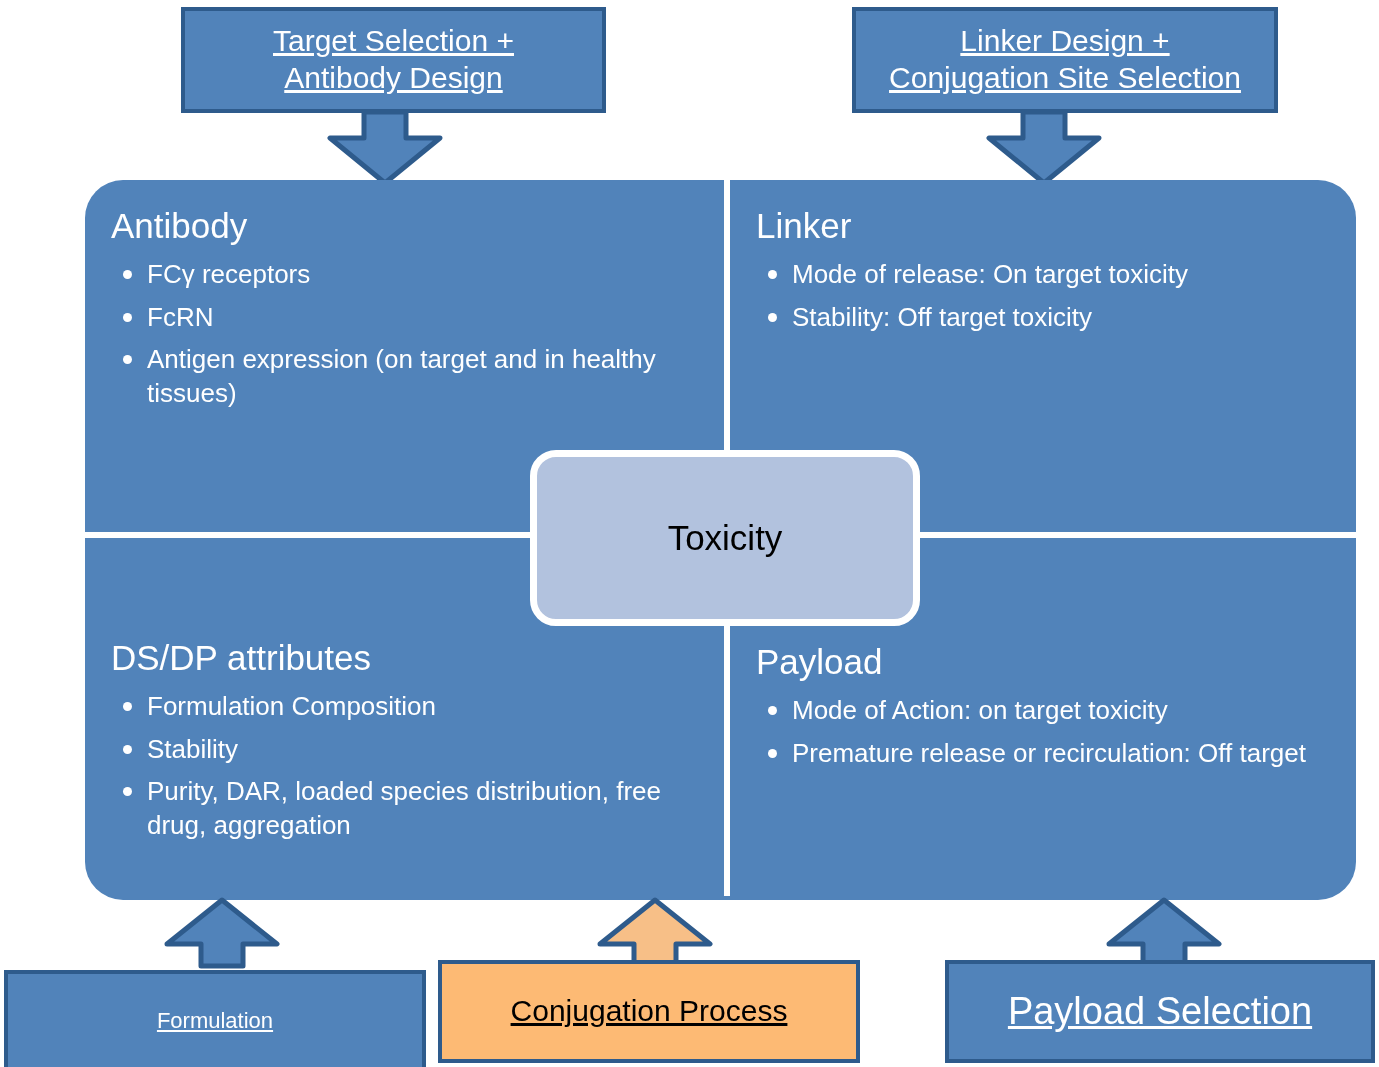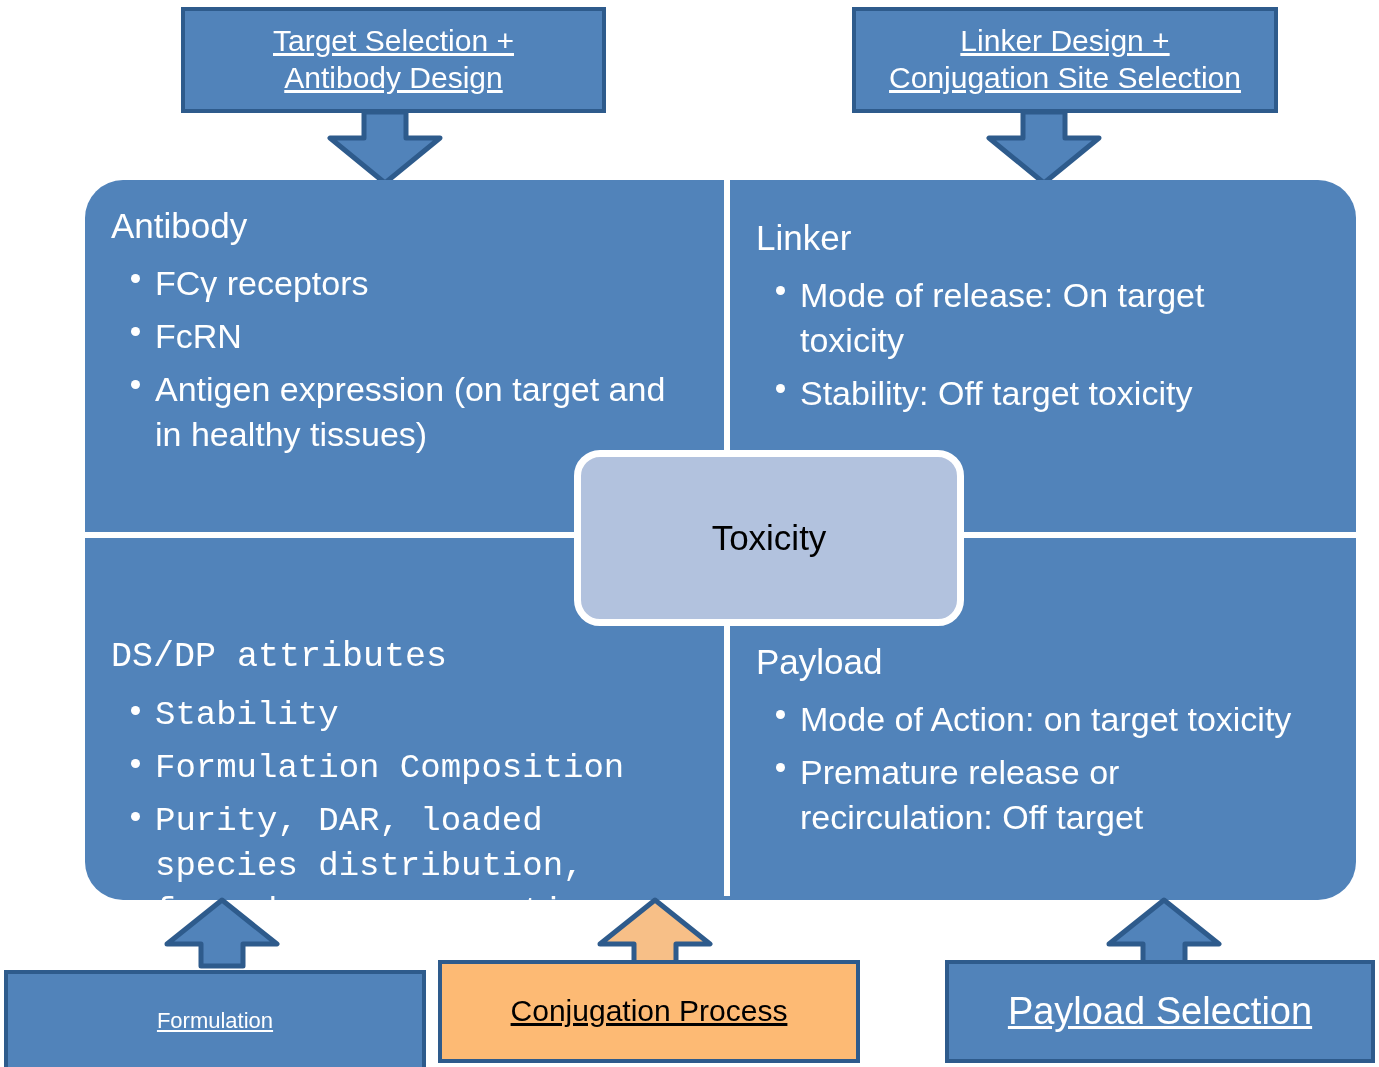--- a/index.html
+++ b/index.html
@@ -97,35 +97,35 @@
     width: 6px;
     height: 716px;
   }
 
   .quadrant {
     position: absolute;
     box-sizing: border-box;
     color: #ffffff;
   }
   #quadrant-antibody { left: 0;     top: 0;     width: 639px; height: 352px; padding: 26px 24px 0 26px; }
-  #quadrant-linker   { left: 645px; top: 12px;     width: 626px; height: 352px; padding: 26px 24px 0 26px; border-radius: 28px; }
-  #quadrant-dsdp     { left: 0;     top: 358px; width: 639px; height: 358px; padding: 100px 32px 0 26px; font-family: Liberation Mono, monospace; }
+  #quadrant-linker   { left: 645px; top: 0;     width: 626px; height: 352px; padding: 26px 24px 0 26px; border-radius: 28px; }
+  #quadrant-dsdp     { left: 0;     top: 358px; width: 639px; height: 358px; padding: 100px 32px 0 26px; }
   #quadrant-payload  { left: 645px; top: 358px; width: 626px; height: 358px; padding: 104px 24px 0 26px; }
 
   .quad-title {
     font-size: 35px;
     font-weight: normal;
     margin: 0 0 12px 0;
     line-height: 1.12;
   }
   .quad-list {
     list-style: none;
-    margin: 16px;
+    margin: 8px;
     padding: 0;
-    font-size: 34px;
+    font-size: 26px;
     line-height: 1.32;
   }
   .quad-list li {
     position: relative;
     padding-left: 28px;
     margin-bottom: 8px;
   }
   .quad-list li .bullet-dot {
     position: absolute;
     left: 4px;
@@ -145,21 +145,20 @@
     height: 176px;
     box-sizing: border-box;
     background: #b2c2de;
     border: 7px solid #ffffff;
     border-radius: 26px;
     display: flex;
     align-items: center;
     justify-content: center;
     color: #000000;
     font-size: 35px;
-    margin-left: 44px;
   }
 
   
   #bottom-box-formulation {
     left: 4px;
     top: 970px;
     width: 422px;
     height: 103px;
     font-size: 22px;
   }
@@ -218,22 +217,22 @@
     <h2 class="quad-title">Linker</h2>
     <ul class="quad-list">
       <li><span class="bullet-dot"></span><span>Mode of release: On target toxicity</span></li>
       <li><span class="bullet-dot"></span><span>Stability: Off target toxicity</span></li>
     </ul>
   </div>
 
   <div class="quadrant" id="quadrant-dsdp">
     <h2 class="quad-title">DS/DP attributes</h2>
     <ul class="quad-list">
+      <li><span class="bullet-dot"></span><span>Formulation Composition</span></li>
       <li><span class="bullet-dot"></span><span>Stability</span></li>
-      <li><span class="bullet-dot"></span><span>Formulation Composition</span></li>
       <li><span class="bullet-dot"></span><span>Purity, DAR, loaded species distribution, free drug, aggregation</span></li>
     </ul>
   </div>
 
   <div class="quadrant" id="quadrant-payload">
     <h2 class="quad-title">Payload</h2>
     <ul class="quad-list">
       <li><span class="bullet-dot"></span><span>Mode of Action: on target toxicity</span></li>
       <li><span class="bullet-dot"></span><span>Premature release or recirculation: Off target</span></li>
     </ul>

